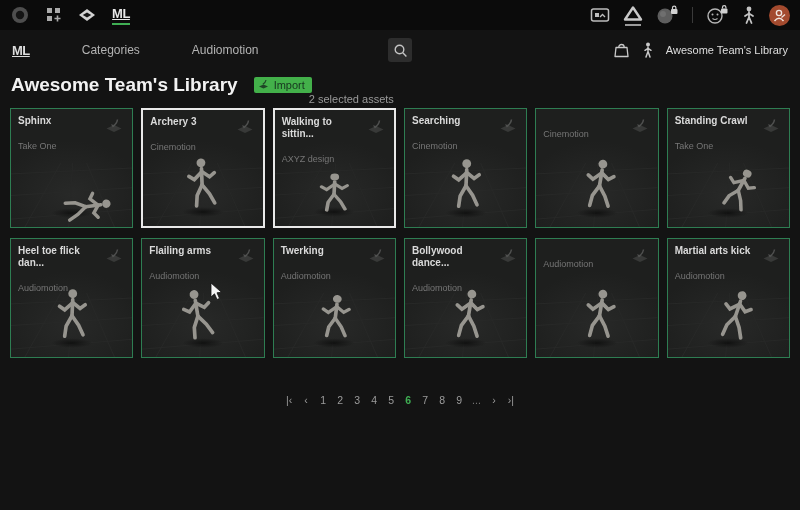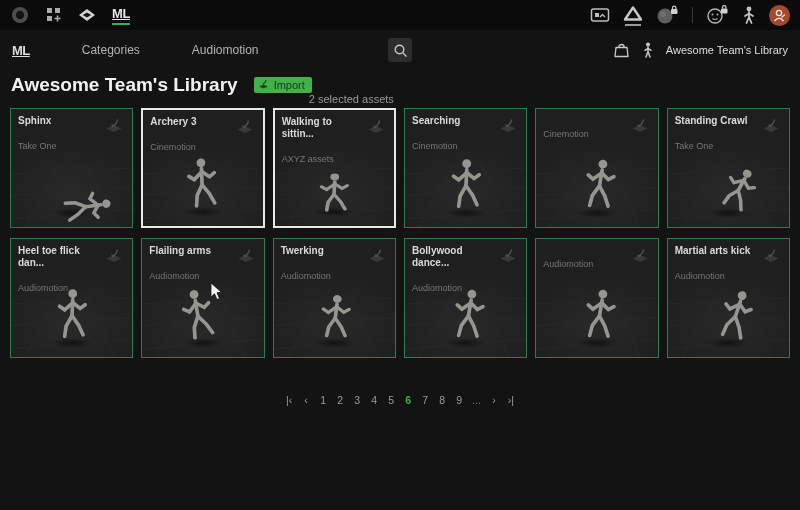--- a/index.html
+++ b/index.html
@@ -292,21 +292,21 @@
     </svg>
     <div class="shadow"></div>
     <div class="pose pose-sitting">
       <svg class="fig" viewBox="0 0 60 80">
           <use href="#mannequin"></use>
         </svg>
     </div>
     <div class="card-head">
       <div class="card-meta">
         <div class="card-title">Walking to sittin...</div>
-        <div class="card-pub">AXYZ assets</div>
+        <div class="card-pub">AXYZ design</div>
       </div>
       <svg class="imp" width="22" height="17">
         <path d="M3.5 11.5 L11 8 L18.5 11.5 L11 15 Z" fill="#3b3c3b"></path>
         <path d="M14.5 2.5 C14 6 12.3 7.8 9.8 9.2" stroke="#565756" stroke-width="1.5" fill="none"></path>
         <path d="M8 7.2 L9.8 10.6 L12.6 8.4 Z" fill="#565756"></path>
       </svg>
     </div>
   </div>
 
   <div class="card">

